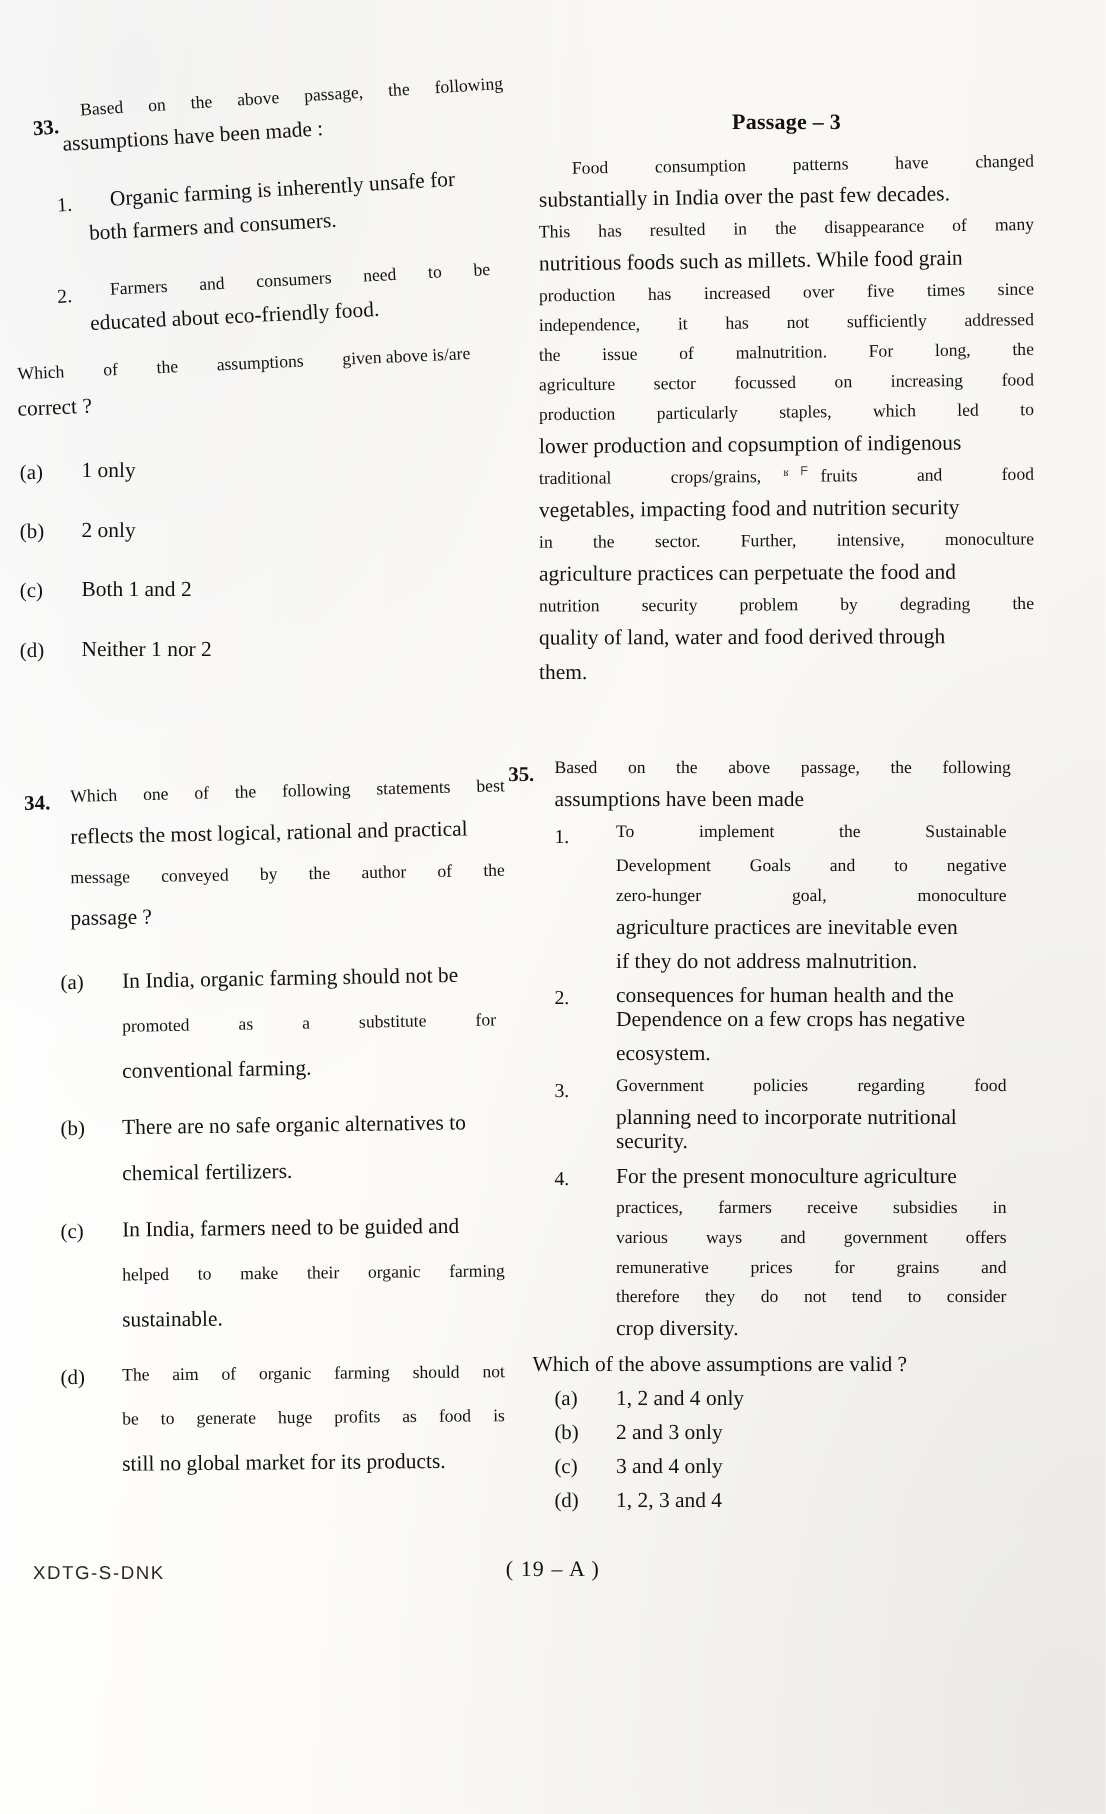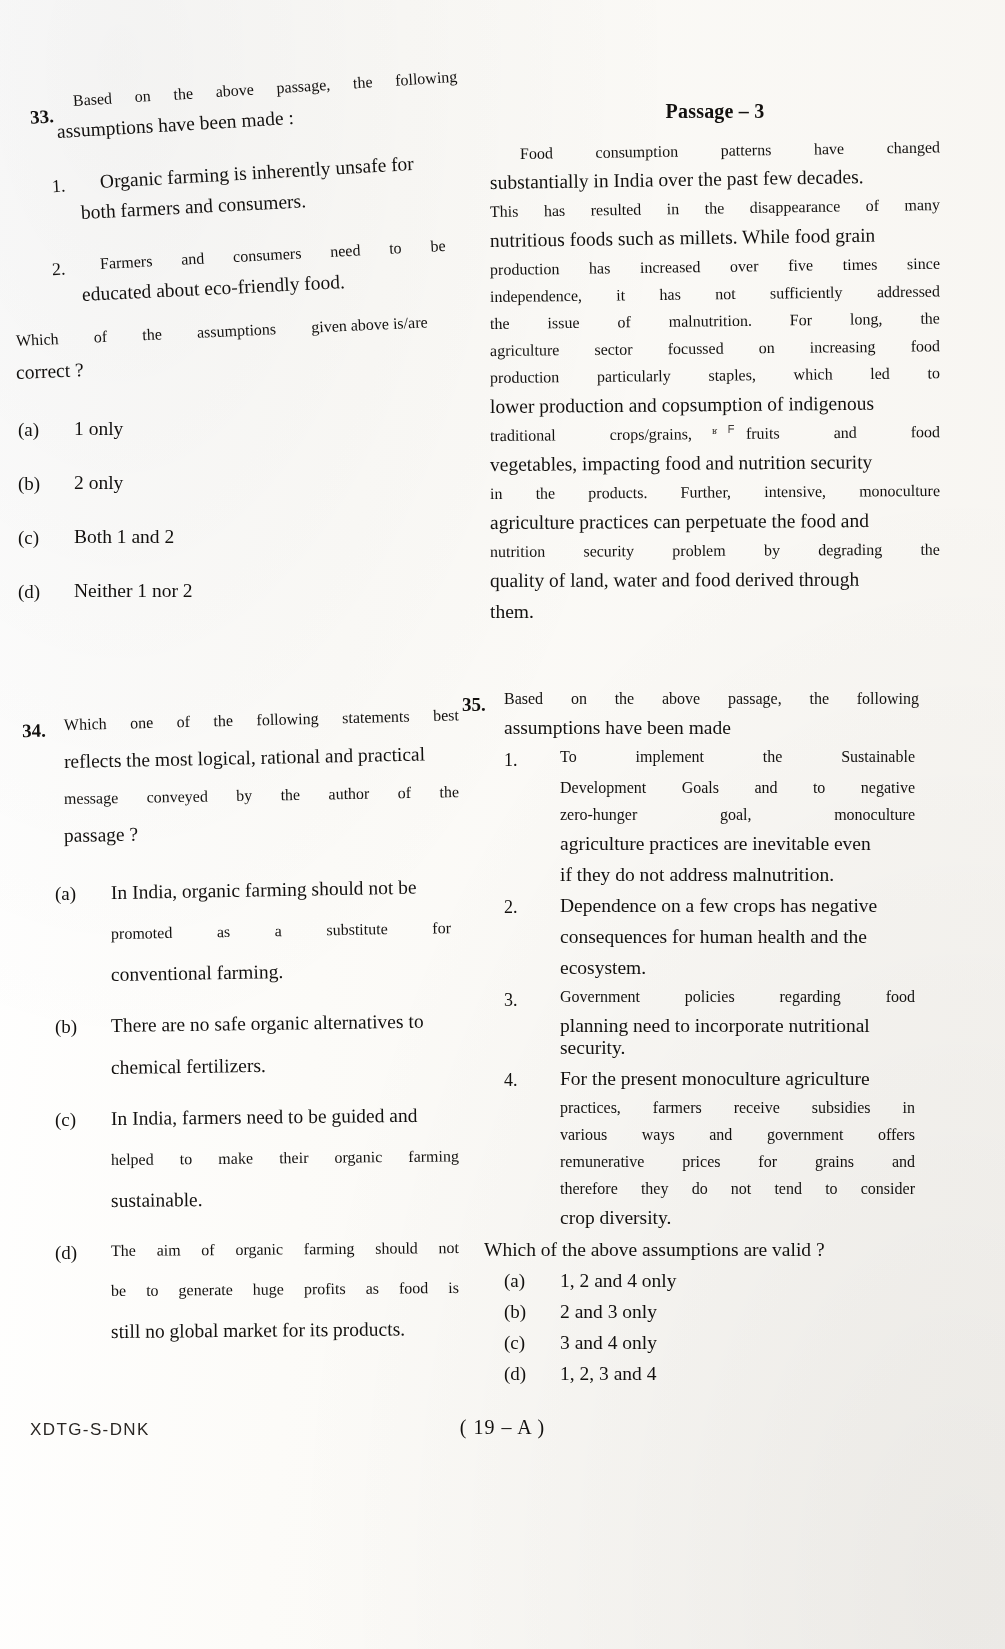--- a/index.html
+++ b/index.html
@@ -315,21 +315,21 @@
             <span>and</span>
             <span>food</span>
           </div>
           <span class="stray" style="left:222px;top:-3px;">ʁ</span>
           <span class="stray" style="left:238px;top:-4px;">ᖴ</span>
         </div>
         <div class="p-line" style="transform:rotate(-0.4deg);transform-origin:left center;margin-top:9px;">vegetables, impacting food and nutrition security</div>
         <div class="jrow" style="transform:rotate(-0.4deg);transform-origin:left center;width:450px;margin-top:9px;">
           <span>in</span>
           <span>the</span>
-          <span>products.</span>
+          <span>sector.</span>
           <span>Further,</span>
           <span>intensive,</span>
           <span>monoculture</span>
         </div>
         <div class="p-line" style="transform:rotate(-0.3deg);transform-origin:left center;margin-top:9px;">agriculture practices can perpetuate the food and</div>
         <div class="jrow" style="transform:rotate(-0.3deg);transform-origin:left center;width:450px;margin-top:9px;">
           <span>nutrition</span>
           <span>security</span>
           <span>problem</span>
           <span>by</span>
@@ -378,22 +378,22 @@
             <span>monoculture</span>
           </div>
           <div class="p-line" style="margin-top:9px;">agriculture practices are inevitable even</div>
           <div class="p-line" style="margin-top:9px;">if they do not address malnutrition.</div>
         </div>
       </div>
 
       <div class="num-item" style="margin-left:42px;margin-top:9px;">
         <div class="n" style="top:2px;">2.</div>
         <div class="t" style="margin-left:56px;">
+          <div class="p-line" style="margin-top:9px;">consequences for human health and the</div>
           <div class="p-line">Dependence on a few crops has negative</div>
-          <div class="p-line" style="margin-top:9px;">consequences for human health and the</div>
           <div class="p-line" style="margin-top:9px;">ecosystem.</div>
         </div>
       </div>
 
       <div class="num-item" style="margin-left:42px;margin-top:9px;">
         <div class="n" style="top:2px;">3.</div>
         <div class="t" style="margin-left:56px;">
           <div class="jrow" style="width:355px;">
             <span>Government</span>
             <span>policies</span>

